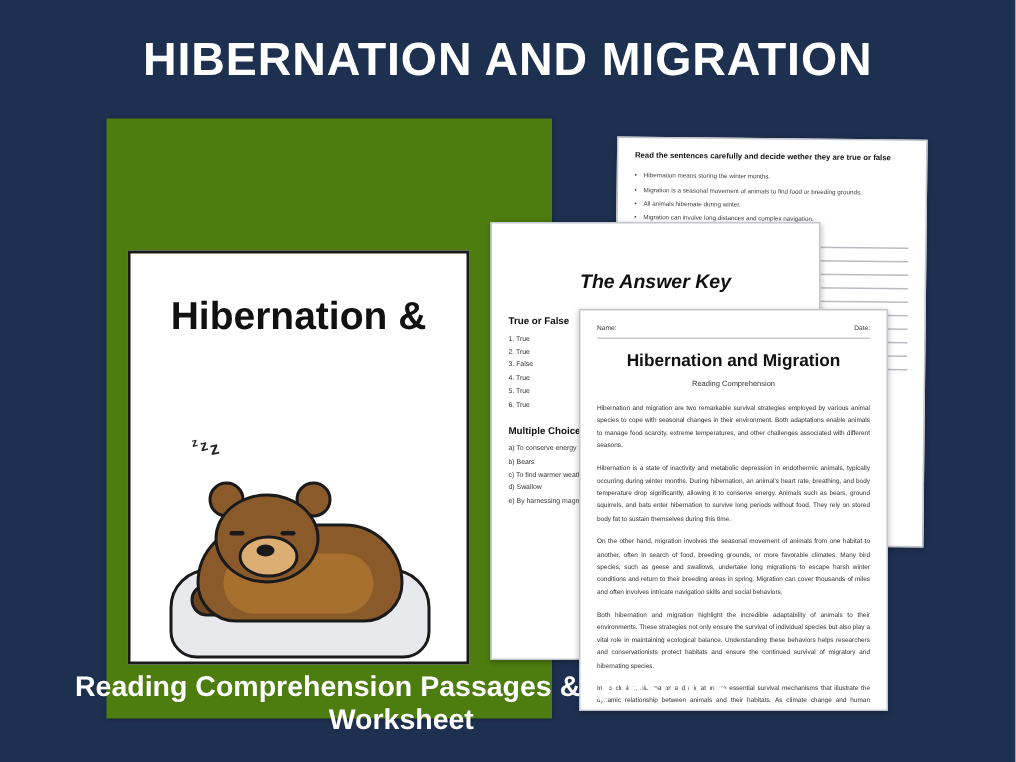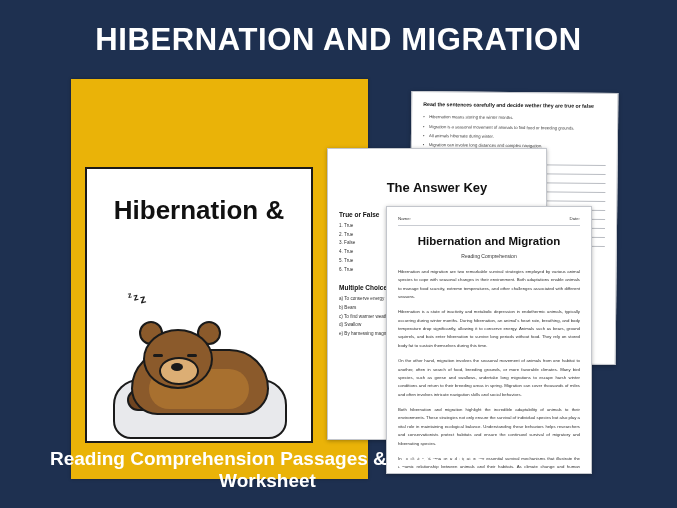--- a/index.html
+++ b/index.html
@@ -41,21 +41,21 @@
     font-family: "Liberation Sans", sans-serif;
   }
 
   
   .cover-sheet {
     position: absolute;
     left: 71px;
     top: 79px;
     width: 297px;
     height: 400px;
-    background: #eab308;
+    background: #4d7c0f;
     box-shadow: 0 0 3px rgba(0,0,0,0.35);
   }
   .cover-inner {
     position: absolute;
     left: 14px;
     top: 88px;
     width: 224px;
     height: 272px;
     border: 2px solid #1a1a1a;
     background: #ffffff;
@@ -239,20 +239,21 @@
     border-bottom: 0.6px solid #b9bcc2;
     height: 8px;
   }
 
   .mid-heading {
     text-align: center;
     font-size: 13px;
     font-weight: bold;
     color: #111;
     margin: 22px 0 16px 0;
+    font-style: italic;
   }
   .mid-sub {
     font-size: 6.5px;
     font-weight: bold;
     color: #111;
     margin: 0 0 4px 0;
   }
   .mid-item {
     font-size: 4.6px;
     color: #333;

